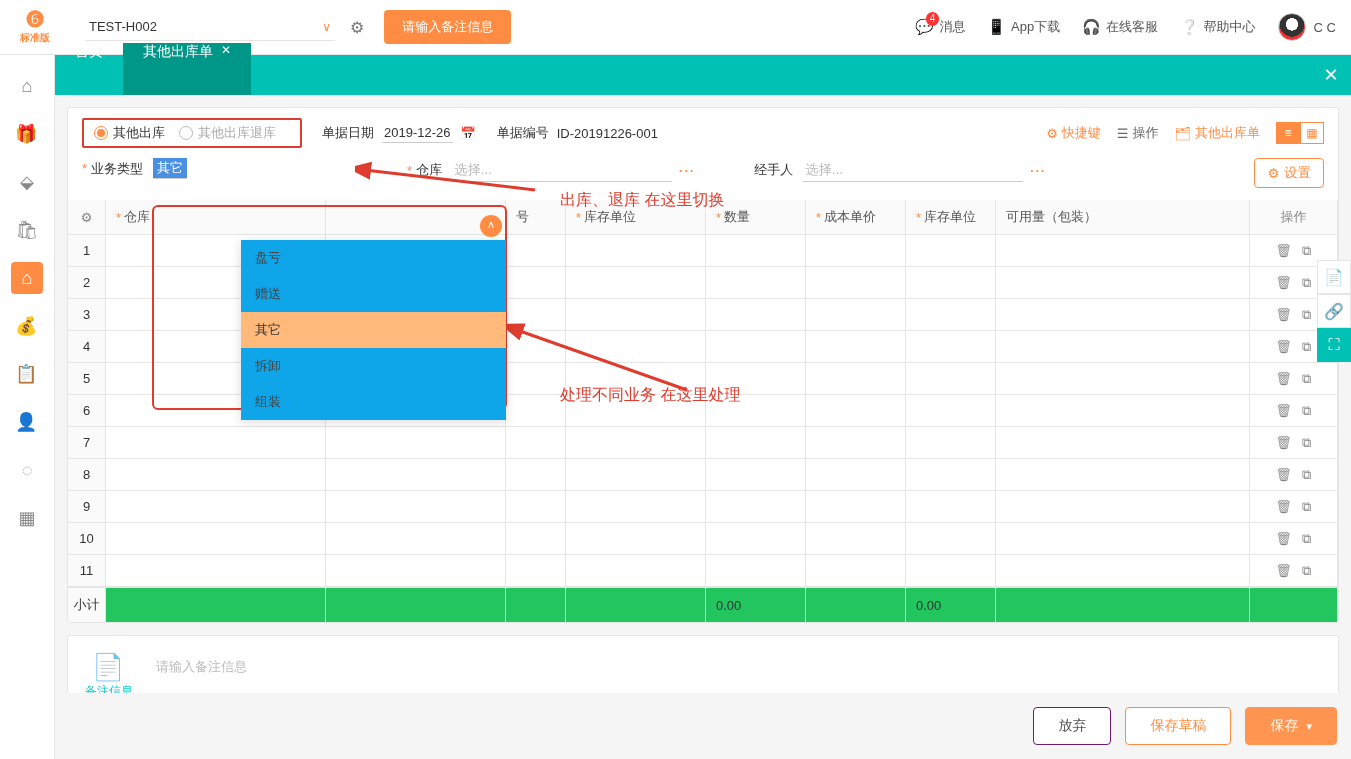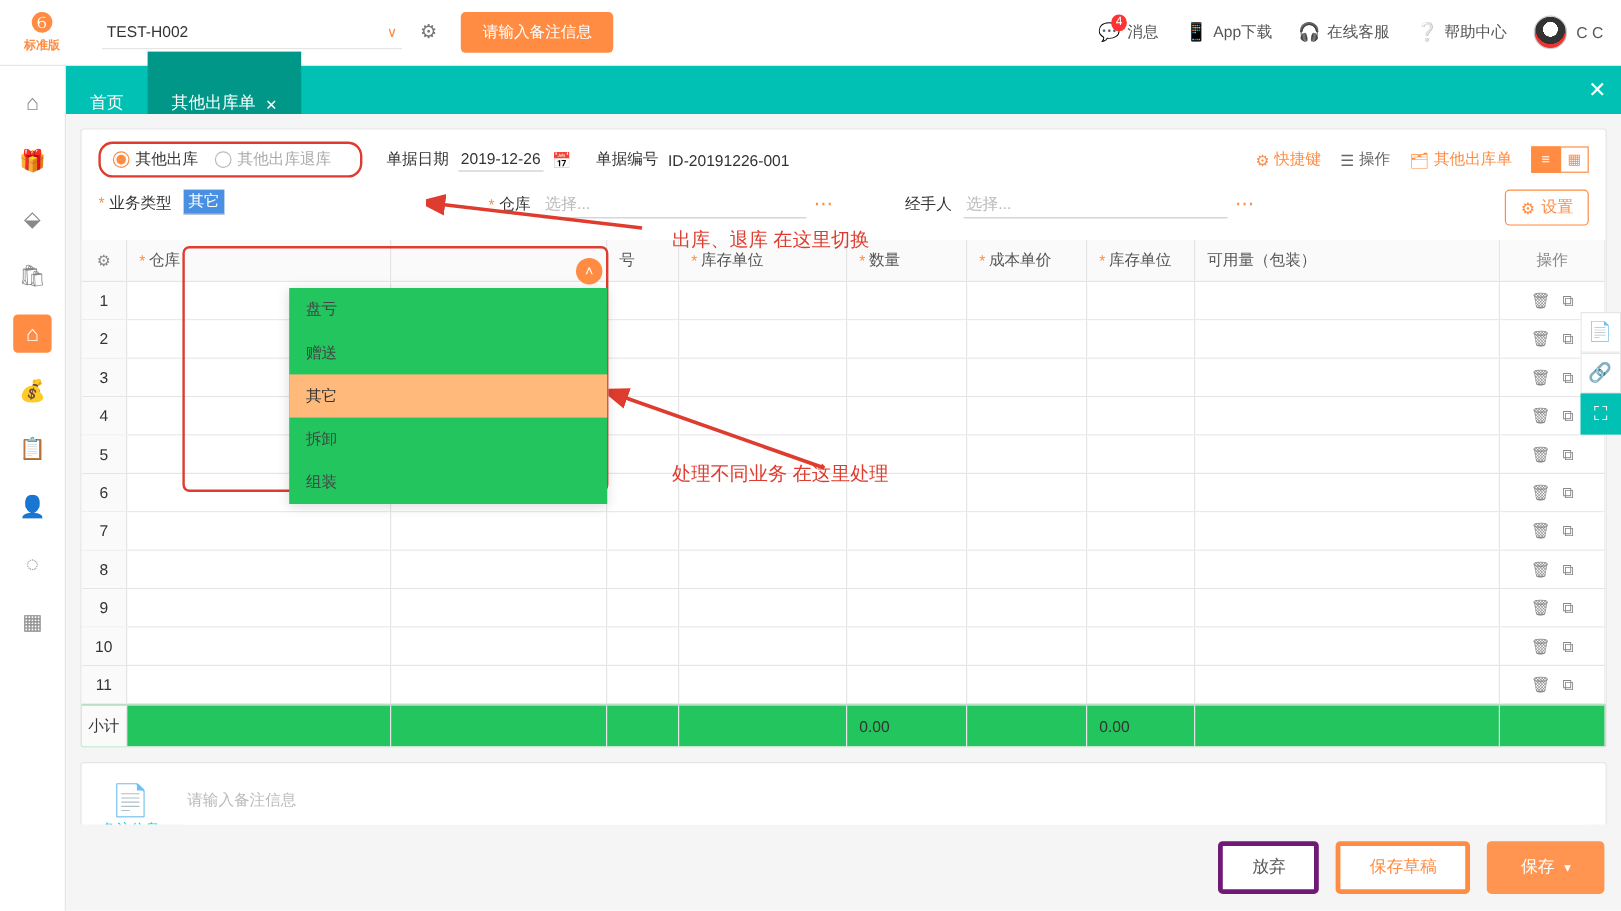--- a/index.html
+++ b/index.html
@@ -33,30 +33,30 @@
 
   
   .app{display:flex;height:calc(100vh - 55px)}
   .nav{width:55px;background:#fff;border-right:1px solid var(--line);display:flex;flex-direction:column;align-items:center;padding-top:15px}
   .nav .ni{width:32px;height:32px;display:flex;align-items:center;justify-content:center;font-size:18px;color:#888;margin-bottom:16px;border-radius:4px}
   .nav .ni.active{background:var(--orange);color:#fff}
   .main{flex:1;background:var(--bg);display:flex;flex-direction:column;position:relative}
 
   
   .tabs{height:40px;background:var(--teal);display:flex;align-items:flex-end}
-  .tab{height:52px;padding:0 20px;display:flex;align-items:flex-end;color:#fff;font-size:14px}
+  .tab{height:52px;padding:0 20px;display:flex;align-items:flex-start;color:#fff;font-size:14px}
   .tab.active{background:#009688}
   .tab .x{margin-left:8px;font-size:12px}
   .tab-close-all{margin-left:auto;width:40px;height:40px;color:#fff;font-size:18px;display:flex;align-items:center;justify-content:center}
 
   
   .page{flex:1;padding:12px;display:flex;flex-direction:column;overflow:hidden}
   .card{background:#fff;border:1px solid var(--line);border-radius:3px}
   .bar1{display:flex;align-items:center;padding:10px 14px}
-  .radio-group{display:flex;align-items:center;border:2px solid #de3c2e;border-radius:12px;padding:4px 10px}
+  .radio-group{display:flex;align-items:center;border:2px solid #de3c2e;border-radius:2px;padding:4px 10px}
   .radio{display:flex;align-items:center;margin-right:14px;font-size:13px}
   .radio .dot{width:14px;height:14px;border:1px solid var(--orange);border-radius:50%;margin-right:5px;display:flex;align-items:center;justify-content:center}
   .radio.on .dot::after{content:"";width:8px;height:8px;background:var(--orange);border-radius:50%}
   .radio.off{color:#aaa}
   .radio.off .dot{border-color:#bbb}
   .bar1 .lbl{margin-left:20px;font-size:13px;color:#333}
   .bar1 .date{margin-left:8px;border-bottom:1px solid #ccc;padding:2px 2px}
   .cal-ic{color:var(--orange);margin-left:8px}
   .bar1 .docno{margin-left:20px}
   .bar1 .spacer{flex:1}
@@ -74,21 +74,21 @@
   .field .fi::placeholder{color:#bbb}
   .field .more{color:var(--orange);font-size:16px;margin-left:6px}
   .settings-btn{border:1px solid var(--orange);color:var(--orange);background:#fff;border-radius:4px;padding:5px 12px;display:flex;align-items:center;gap:5px}
 
   
   .hl1{position:absolute;left:97px;top:150px;width:355px;height:205px;border:2px solid #de3c2e;border-radius:6px;pointer-events:none;z-index:5}
   .anno{position:absolute;color:#de3c2e;font-size:16px;z-index:6;pointer-events:none;font-weight:500}
   .arrow{position:absolute;z-index:6;pointer-events:none}
 
   
-  .dd{position:absolute;left:186px;top:185px;width:265px;background:#22c55e;box-shadow:0 2px 10px rgba(0,0,0,.15);z-index:10}
+  .dd{position:absolute;left:186px;top:185px;width:265px;background:#0ea5e9;box-shadow:0 2px 10px rgba(0,0,0,.15);z-index:10}
   .dd .opt{padding:9px 14px;font-size:13px;color:#444}
   .dd .opt.sel{background:#ffb97a;color:#333}
   .combo-caret{position:absolute;left:425px;top:160px;width:22px;height:22px;border-radius:50%;background:var(--orange);color:#fff;display:flex;align-items:center;justify-content:center;font-size:12px;z-index:11}
 
   
   .tbl{flex:1;display:flex;flex-direction:column;overflow:hidden}
   .thead,.trow{display:flex;border-bottom:1px solid var(--line)}
   .thead{background:#fafafa;font-size:13px;color:#555}
   .cell{padding:8px 10px;border-right:1px solid var(--line);display:flex;align-items:center;overflow:hidden;white-space:nowrap}
   .c-idx{width:38px;justify-content:center;background:#fafafa}
@@ -104,21 +104,21 @@
 
   
   .remark{margin-top:12px;display:flex;align-items:center;padding:16px}
   .remark .ric{width:50px;display:flex;flex-direction:column;align-items:center;color:#1cc;font-size:12px}
   .remark .ric .note{font-size:26px;color:#26d6b4}
   .remark textarea{flex:1;border:none;resize:none;height:40px;margin-left:20px;font-size:13px;color:#333}
   .remark textarea::placeholder{color:#bbb}
 
   
   .footer{padding:14px;display:flex;justify-content:flex-end;gap:14px}
-  .btn{padding:9px 24px;border-radius:4px;font-size:14px;border:4px solid #701a75;background:#fff;color:#555}
+  .btn{padding:9px 24px;border-radius:4px;font-size:14px;border:1px solid #701a75;background:#fff;color:#555}
   .btn.outline{border-color:var(--orange);color:var(--orange)}
   .btn.primary{background:var(--orange2);border-color:var(--orange2);color:#fff}
   .btn .caret{margin-left:8px;font-size:11px}
 
   
   .rtools{position:fixed;right:0;top:260px;width:34px;display:flex;flex-direction:column}
   .rtools .rt{height:34px;display:flex;align-items:center;justify-content:center;border:1px solid var(--line);background:#fff;color:#888;font-size:16px}
   .rtools .rt.active{background:var(--teal);color:#fff;border-color:var(--teal)}
 </style>
 </head>

